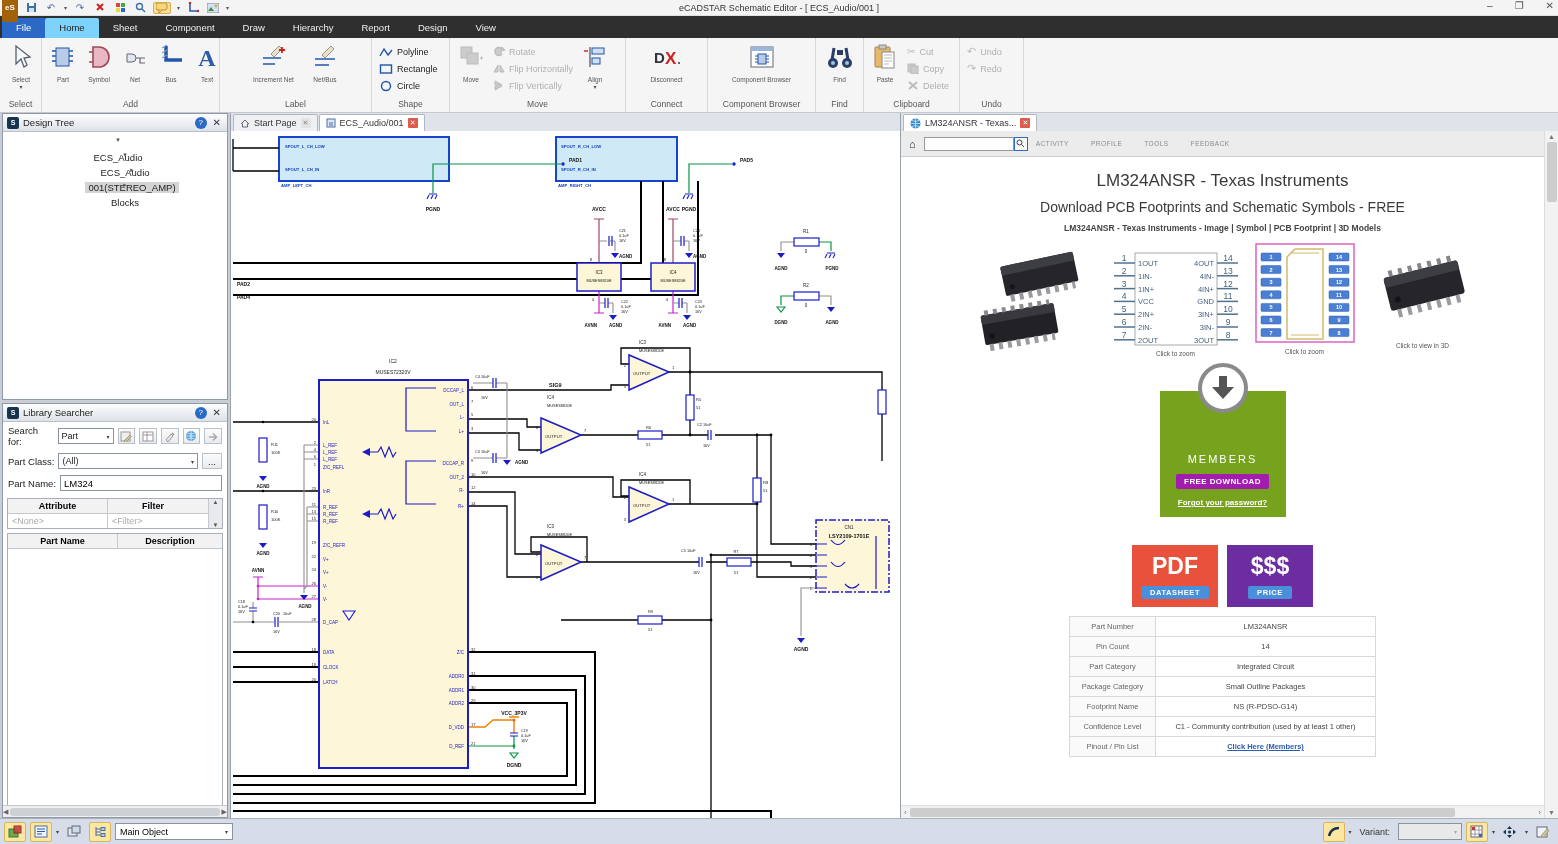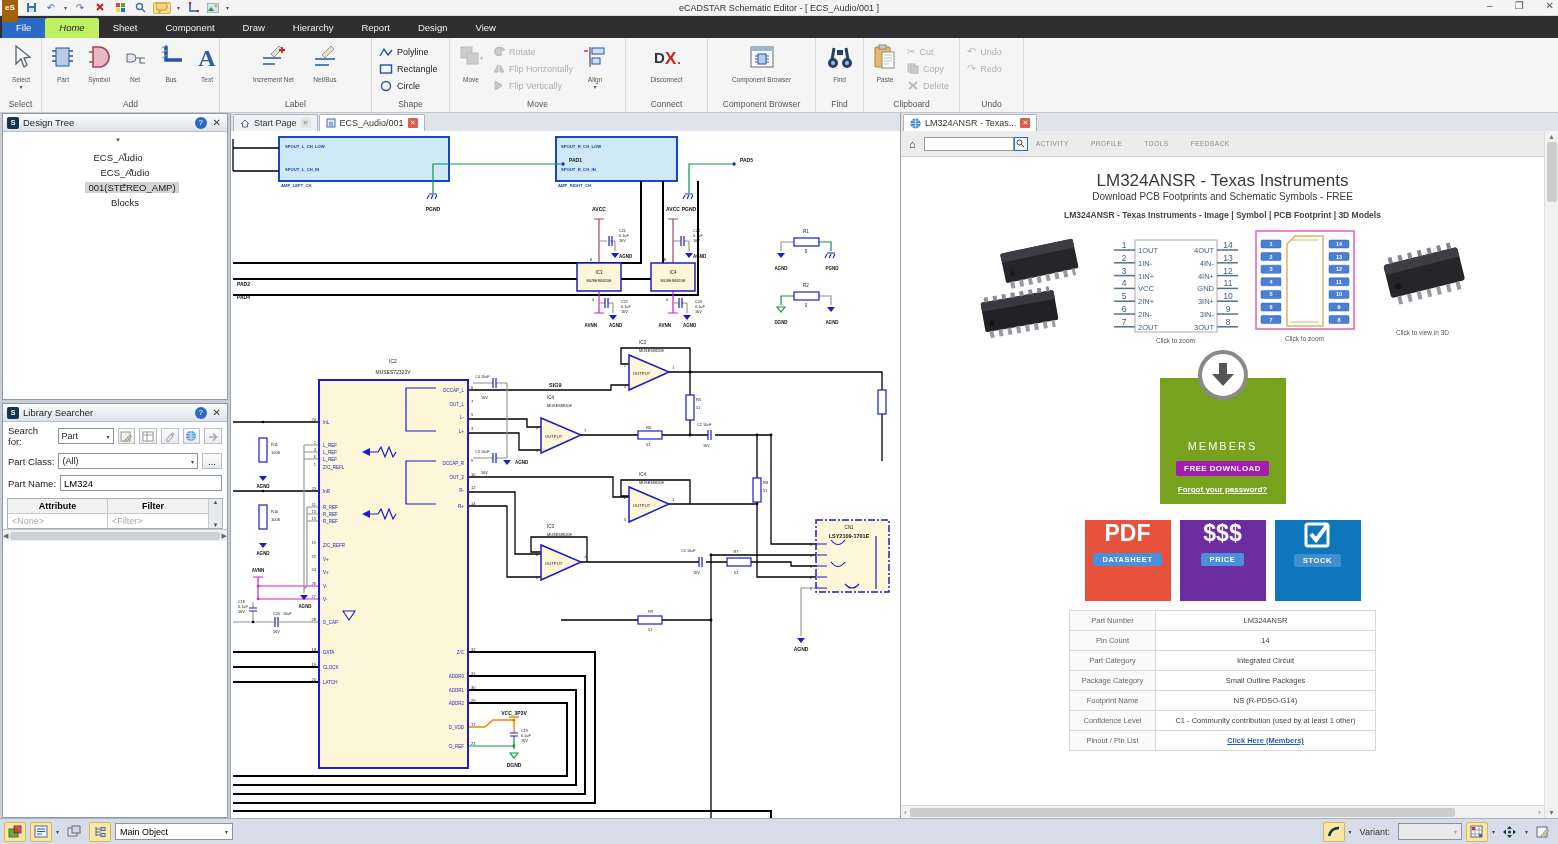--- a/index.html
+++ b/index.html
@@ -10,21 +10,21 @@
   .qbar .title{position:absolute;left:0;right:0;text-align:center;font-size:9px;color:#333;pointer-events:none;}
   .qico{width:14px;height:12px;display:flex;align-items:center;justify-content:center;font-size:10px;color:#4a6fa5;}
   .applogo{width:16px;height:29px;background:#a16207;border-radius:2px;color:#fff;font-size:8px;font-weight:bold;display:flex;align-items:center;justify-content:center;}
   .hl{background:#fbdf96;border:1px solid #d9ac4e;border-radius:2px;}
   .winbtns{position:absolute;right:4px;top:0;display:flex;gap:22px;font-size:10px;color:#555;}
   .winbtns span{cursor:pointer;}
   
   .menubar{height:22px;background:#2f2f2f;display:flex;align-items:flex-end;color:#eee;font-size:9.5px;}
   .mitem{padding:4px 14px 5px;cursor:pointer;}
   .mfile{background:#2a6ac6;color:#fff;margin-left:2px;}
-  .mactive{background:#bef264;color:#222;border-radius:2px 2px 0 0;font-style:italic;}
+  .mactive{background:#7dd3fc;color:#222;border-radius:2px 2px 0 0;}
   
   .ribbon{height:75px;background:#f5f5f5;display:flex;border-bottom:1px solid #c5c9cf;}
   .rgroup{display:flex;flex-direction:column;border-right:1px solid #d8d8d8;}
   .rbody{flex:1;display:flex;align-items:flex-start;padding:3px 4px 0;gap:2px;}
   .rlabel{height:14px;text-align:center;font-size:8.5px;color:#555;line-height:13px;}
   .bigbtn{display:flex;flex-direction:column;align-items:center;justify-content:flex-start;min-width:34px;padding:1px 4px;font-size:9px;color:#222;height:56px;cursor:pointer;}
   .bigbtn svg{margin:2px 0 3px;}
   .bigbtn .cap{white-space:nowrap;}
   .smallcol{display:flex;flex-direction:column;gap:2px;padding-top:3px;}
   .smallbtn{display:flex;align-items:center;gap:4px;font-size:9px;color:#222;height:15px;white-space:nowrap;cursor:pointer;padding:0 3px;}
@@ -90,38 +90,38 @@
   .rcontent{flex:1;display:flex;flex-direction:column;min-width:0;}
   .btoolbar{height:26px;background:#ececec;border-bottom:1px solid #d0d0d0;display:flex;align-items:center;gap:8px;padding:0 8px;}
   .bhome{font-size:11px;color:#333;cursor:pointer;}
   .bsearch{display:flex;align-items:center;}
   .bsearch input{width:90px;height:14px;border:1px solid #999;font-size:9px;padding:0 2px;}
   .bmag{width:14px;height:14px;border:1px solid #2a6ac6;background:#f8f8f8;display:flex;align-items:center;justify-content:center;cursor:pointer;}
   .bnav{display:flex;gap:22px;font-size:6.5px;color:#8a8a8a;letter-spacing:.5px;}
   .bnav span{cursor:pointer;}
   .bpage{flex:1;overflow:hidden;background:#fff;display:flex;flex-direction:column;align-items:center;}
   .btitle{margin-top:14px;font-size:17px;color:#3a3a3a;}
-  .bsub{font-size:10px;color:#3a3a3a;}
+  .bsub{margin-top:8px;font-size:14px;color:#3a3a3a;}
   .bcrumb{margin-top:8px;font-size:8.5px;font-weight:bold;color:#444;}
   .imgrow{margin-top:10px;display:flex;align-items:flex-start;gap:14px;}
   .imgcol{display:flex;flex-direction:column;align-items:center;}
   .cap{font-size:6.5px;color:#555;margin-top:3px;}
   .pdl{stroke:#4f7291;stroke-width:1.5;}
   .pdnum{fill:#44607e;font-size:8.5px;}
   .pdname{fill:#44607e;font-size:7.5px;}
   .fpad{fill:#4a7fd4;stroke:#2f5fb0;stroke-width:.5;}
   .fpnum{fill:#fff;font-size:5.5px;font-weight:bold;}
   .members{position:relative;margin-top:34px;width:126px;height:126px;}
   .mcircle{position:absolute;left:50%;transform:translateX(-50%);top:-28px;width:50px;height:50px;border-radius:50%;background:#fff;border:4px solid #8a8a8a;display:flex;align-items:center;justify-content:center;z-index:2;}
   .mgreen{position:absolute;left:0;right:0;top:0;bottom:0;background:#76a21e;display:flex;flex-direction:column;align-items:center;justify-content:flex-end;padding-bottom:10px;}
   .mlabel{color:#fff;font-size:11px;letter-spacing:2px;margin-bottom:9px;}
   .fdl{background:#a21caf;color:#fff;font-size:8px;font-weight:bold;padding:3px 8px;border-radius:2px;cursor:pointer;letter-spacing:.4px;}
   .forgot{color:#fff;font-size:8px;font-weight:bold;text-decoration:underline;margin-top:9px;cursor:pointer;}
   .tilerow{display:flex;gap:9px;margin-top:16px;}
-  .tile{width:86px;height:81px;display:flex;flex-direction:column;align-items:center;cursor:pointer;}
+  .tile{width:86px;height:62px;display:flex;flex-direction:column;align-items:center;justify-content:center;cursor:pointer;margin-top:12px;}
   .tbig{color:#fff;font-size:23px;font-weight:bold;}
   .tbtn{margin-top:6px;background:#4a8fd9;color:#fff;font-size:7.5px;font-weight:bold;padding:2px 9px;border-radius:2px;letter-spacing:.6px;}
   .itable{margin-top:9px;border-collapse:collapse;font-size:7.5px;color:#444;}
   .itable td{border:1px solid #d8d8d8;height:20px;text-align:center;padding:0 8px;}
   .itable td.lc{width:86px;background:#fafafa;color:#666;}
   .itable td.vc{width:220px;}
   .itable .link{color:#2a5db0;text-decoration:underline;font-weight:bold;cursor:pointer;}
   .bhsb{height:13px;background:#f2f2f2;border-top:1px solid #ddd;display:flex;align-items:center;font-size:8px;color:#777;padding:0 3px;gap:3px;}
   .bhsb .thumb{width:545px;height:9px;background:#cdcdcd;border-radius:2px;}
   .vsb{width:14px;background:#f2f2f2;border-left:1px solid #ddd;display:flex;flex-direction:column;align-items:center;font-size:7px;color:#777;}
@@ -566,20 +566,27 @@
               <div class="row" style="display:flex;">
                   <div class="c1 gray">&lt;None&gt;</div>
                   <div class="c2 gray">&lt;Filter&gt;</div>
                 </div>
             </div>
             <div class="scol">
                 <span>▲</span>
                 <span>▼</span>
               </div>
           </div>
+        </div>
+        <div class="attrtbl" style="flex:1;display:flex;flex-direction:column;border-bottom:none;">
+          <div class="hdr">
+              <div class="c1" style="width:110px;">Part Name</div>
+              <div class="c2" style="flex:1;">Description</div>
+            </div>
+          <div style="flex:1;background:#fff;"></div>
         </div>
         <div class="hsb">
             <span>◀</span>
             <div class="thumb"></div>
             <span>▶</span>
           </div>
       </div>
     </div>
 
     <div class="canvas">
@@ -1072,27 +1079,20 @@
             </div>
             <div class="tilerow">
               <div class="tile" style="background:#e8513b;">
                 <div class="tbig">PDF</div>
                 <div class="tbtn">DATASHEET</div>
               </div>
               <div class="tile" style="background:#6c2da0;">
                 <div class="tbig">$$$</div>
                 <div class="tbtn">PRICE</div>
               </div>
-              <div class="tile" style="background:#0d76bd;">
-                <svg width="28" height="28">
-                    <rect x="2" y="4" width="22" height="22" rx="2" fill="none" stroke="#fff" stroke-width="3"></rect>
-                    <path d="M7,14 L12,20 L24,4" stroke="#fff" stroke-width="4" fill="none"></path>
-                  </svg>
-                <div class="tbtn" style="background:#3f8fd0;">STOCK</div>
-              </div>
             </div>
             <table class="itable">
               <tbody>
               <tr>
                     <td class="lc">Part Number</td>
                     <td class="vc">LM324ANSR</td>
                   </tr>
               <tr>
                     <td class="lc">Pin Count</td>
                     <td class="vc">14</td>

